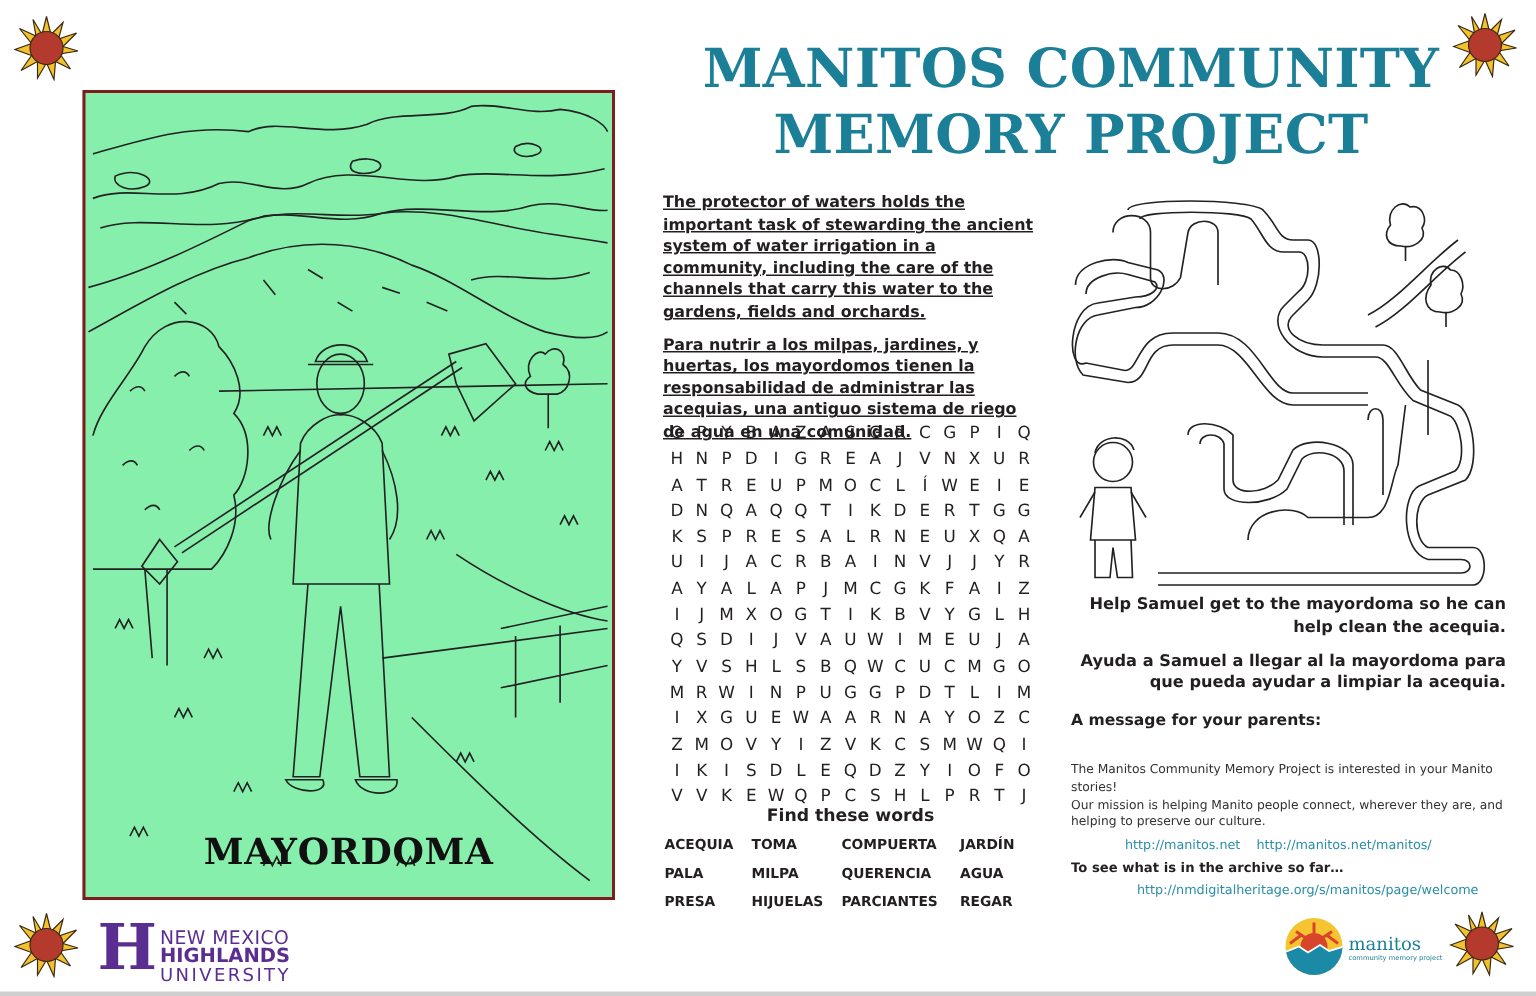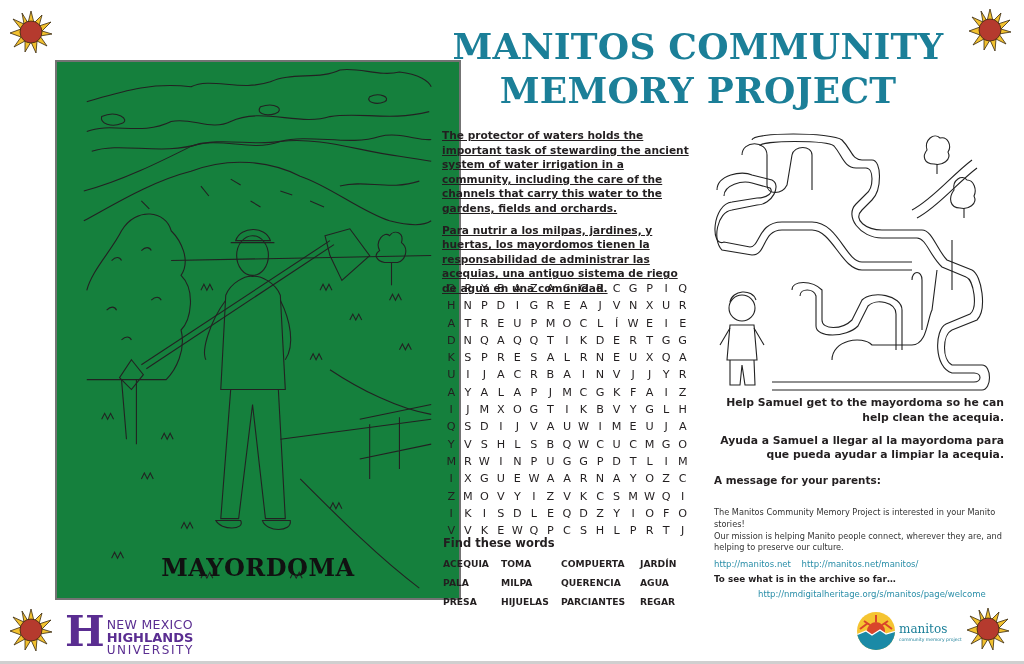--- a/index.html
+++ b/index.html
@@ -1,38 +1,38 @@
 <!DOCTYPE html>
 <html><head>
 <meta charset="utf-8">
 <style>
   html, body { margin:0; padding:0; }
   body { width:1024px; height:664px; background:#ffffff; position:relative; overflow:hidden; font-family:"DejaVu Sans", sans-serif; color:#231f20; }
   .sun { position:absolute; width:44px; height:44px; }
   .sun svg { width:100%; height:100%; display:block; }
-  .coloring-frame { position:absolute; left:55px; top:60px; width:406px; height:540px; border:2px solid #737373; box-sizing:border-box; background:#15803d; overflow:hidden; }
+  .coloring-frame { position:absolute; left:55px; top:60px; width:355px; height:540px; border:2px solid #7f1d1d; box-sizing:border-box; background:#86efac; overflow:hidden; }
   .coloring-frame svg { position:absolute; left:0; top:0; width:100%; height:100%; }
   .mayordoma-label { position:absolute; left:0; right:0; bottom:16px; text-align:center; font-family:"DejaVu Serif", serif; font-weight:bold; font-size:24px; letter-spacing:0.5px; color:#111; }
-  .title { position:absolute; left:418px; top:24px; width:560px; text-align:center; font-family:"DejaVu Serif", serif; font-weight:bold; color:#1b7f98; font-size:36px; line-height:44px; letter-spacing:0.2px; }
+  .title { position:absolute; left:434px; top:24px; width:560px; text-align:center; font-family:"DejaVu Serif", serif; font-weight:bold; color:#1b7f98; font-size:36px; line-height:44px; letter-spacing:0.2px; }
   .intro { position:absolute; left:442px; top:128px; width:250px; font-size:10.6px; font-weight:bold; line-height:14.6px; color:#231f20; }
   .intro p { margin:0 0 7px 0;text-decoration:underline; }
   .wordsearch { position:absolute; left:443px; top:280px; width:248px; }
   .ws-row { display:flex; height:17.3px; }
   .ws-cell { width:17.7px; text-align:center; font-size:11.2px; line-height:17.3px; color:#231f20; }
-  .find-title { position:absolute; left:443px; top:536px; width:248px; text-align:left; font-size:11.5px; font-weight:bold; }
+  .find-title { position:absolute; left:443px; top:536px; width:248px; text-align:center; font-size:11.5px; font-weight:bold; }
   .word-list { position:absolute; left:443px; top:556px; width:252px; display:grid; grid-template-columns:58px 60px 79px 55px; row-gap:4px; }
   .word { font-size:9.2px; font-weight:bold; line-height:15px; }
   .maze { position:absolute; left:712px; top:130px; width:290px; height:265px; }
   .maze svg { width:100%; height:100%; }
   .help { position:absolute; left:714px; top:396px; width:290px; font-size:10.8px; font-weight:bold; line-height:14.8px; }
   .help p { margin:0 0 8px 0;text-align:right; }
   .parents { position:absolute; left:714px; top:474px; width:300px; }
   .parents-title { font-size:10.4px; font-weight:bold; margin-bottom:21px; }
   .parents-body { font-size:8.2px; line-height:11.8px; color:#333; }
-  .links { font-size:8.5px; margin-top:4px; line-height:12px; }
+  .links { font-size:8.5px; margin-top:4px; line-height:12px;margin-left:36px; }
   .links a, .link { color:#2a8ea8; text-decoration:none; margin-right:8px; }
   .archive-title { font-size:8.8px; font-weight:bold; margin-top:4px; }
   .archive-link { font-size:8.5px; color:#2a8ea8; margin-top:5px; display:block; text-decoration:none;padding-left:44px; }
   .nmhu { position:absolute; left:65px; top:611px; height:42px; display:flex; align-items:center; }
   .nmhu-h { font-family:"DejaVu Serif", serif; font-weight:bold; font-size:42px; color:#5a2d91; line-height:40px; margin-right:2px; }
   .nmhu-text { display:flex; flex-direction:column; line-height:12.5px; color:#5a2d91;margin-top:12px; }
   .nmhu-line1 { font-size:12.5px; letter-spacing:0.3px; }
   .nmhu-line2 { font-size:13px; font-weight:bold; }
   .nmhu-line3 { font-size:12px; letter-spacing:1.6px; }
   .manitos-logo { position:absolute; left:856px; top:611px; display:flex; align-items:center; }

